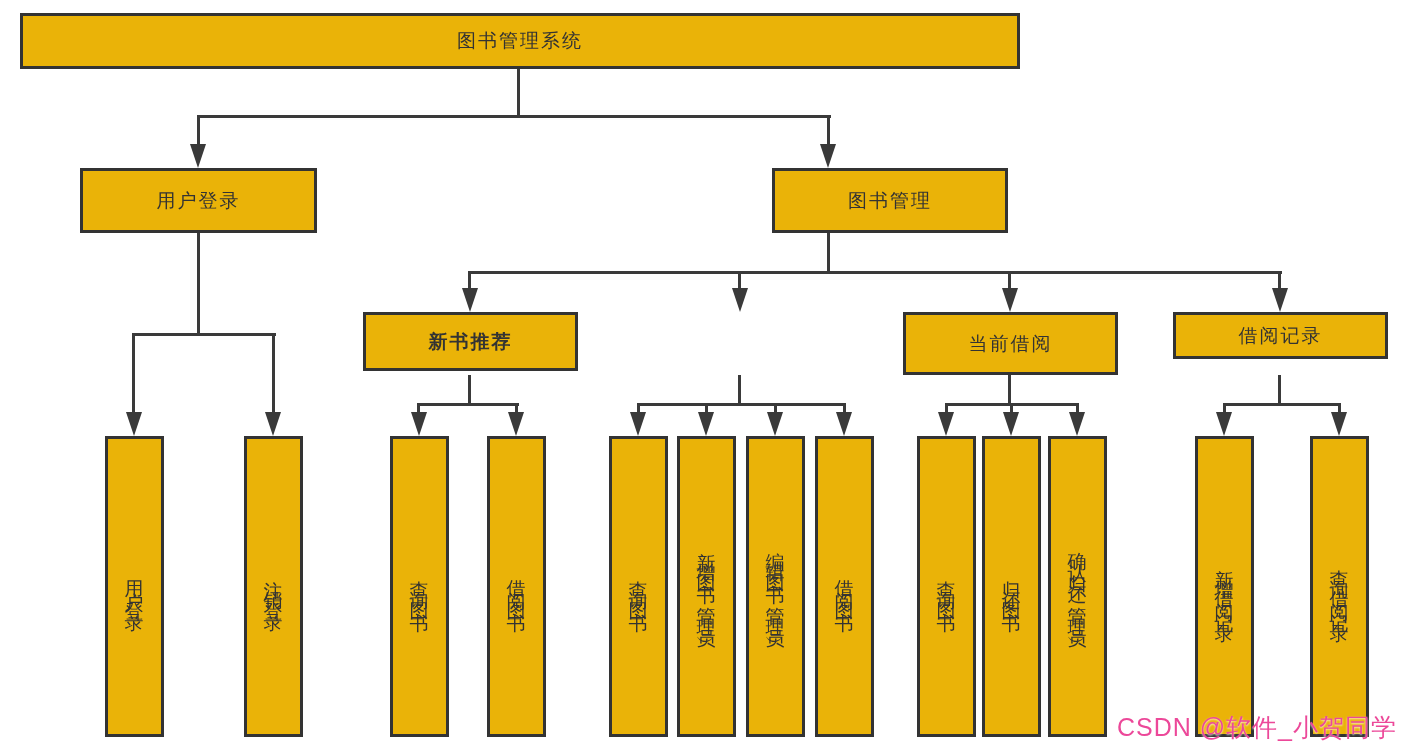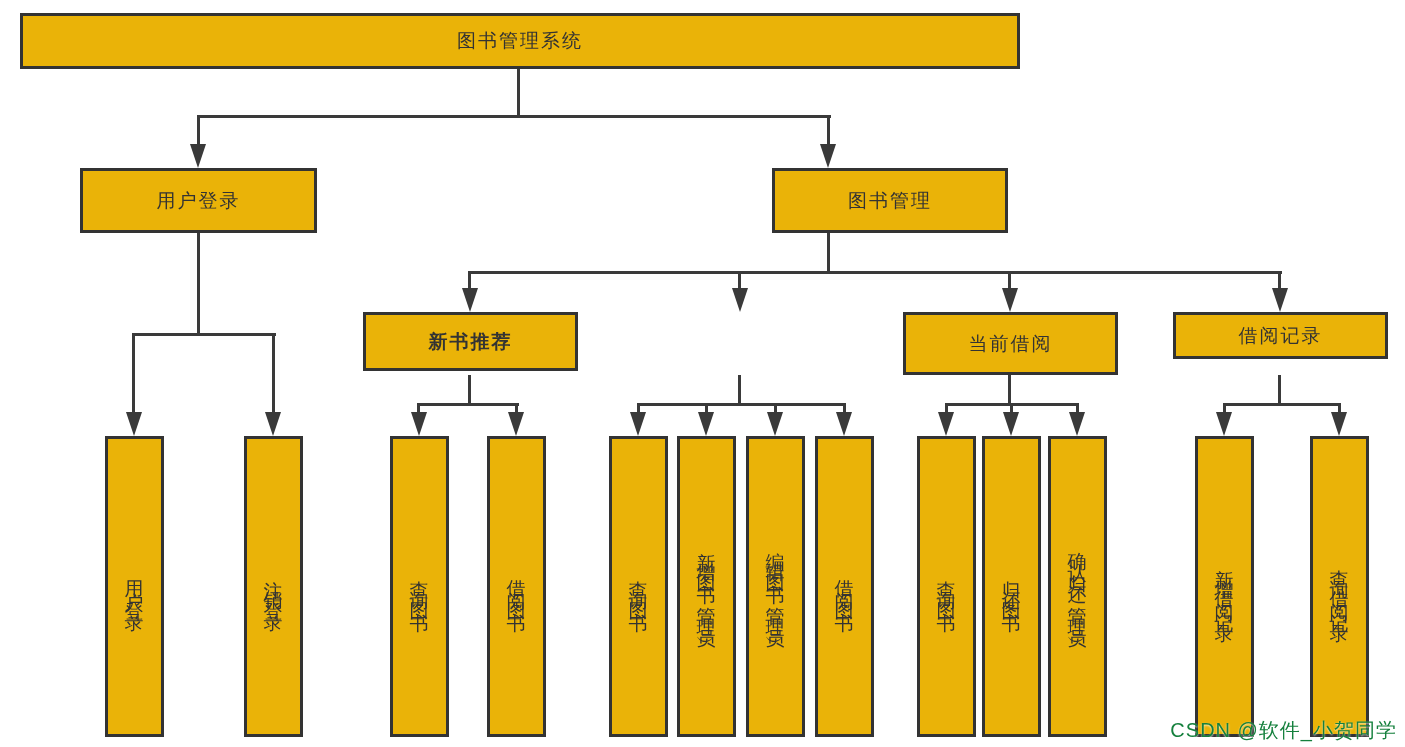--- a/index.html
+++ b/index.html
@@ -18,21 +18,21 @@
     letter-spacing:11px;line-height:1;
   }
   .line{position:absolute;background:#3a3a3a;z-index:1;}
   .arrow{
     position:absolute;width:0;height:0;z-index:1;
     border-left:8px solid transparent;border-right:8px solid transparent;
     border-top:24px solid #3a3a3a;
   }
   .watermark{
     position:absolute;right:8px;bottom:3px;z-index:3;
-    font-size:20px;color:#15803d;letter-spacing:1px;white-space:nowrap;
+    font-size:25px;color:#ec4899;letter-spacing:1px;white-space:nowrap;
     text-shadow:0 1px 2px rgba(255,255,255,0.85);
   }
 </style>
 </head>
 <body>
 
 <div id="canvas">
 
   <div class="box hbox" style="left:20px;top:13px;width:1000px;height:56px;">图书管理系统</div>
 

